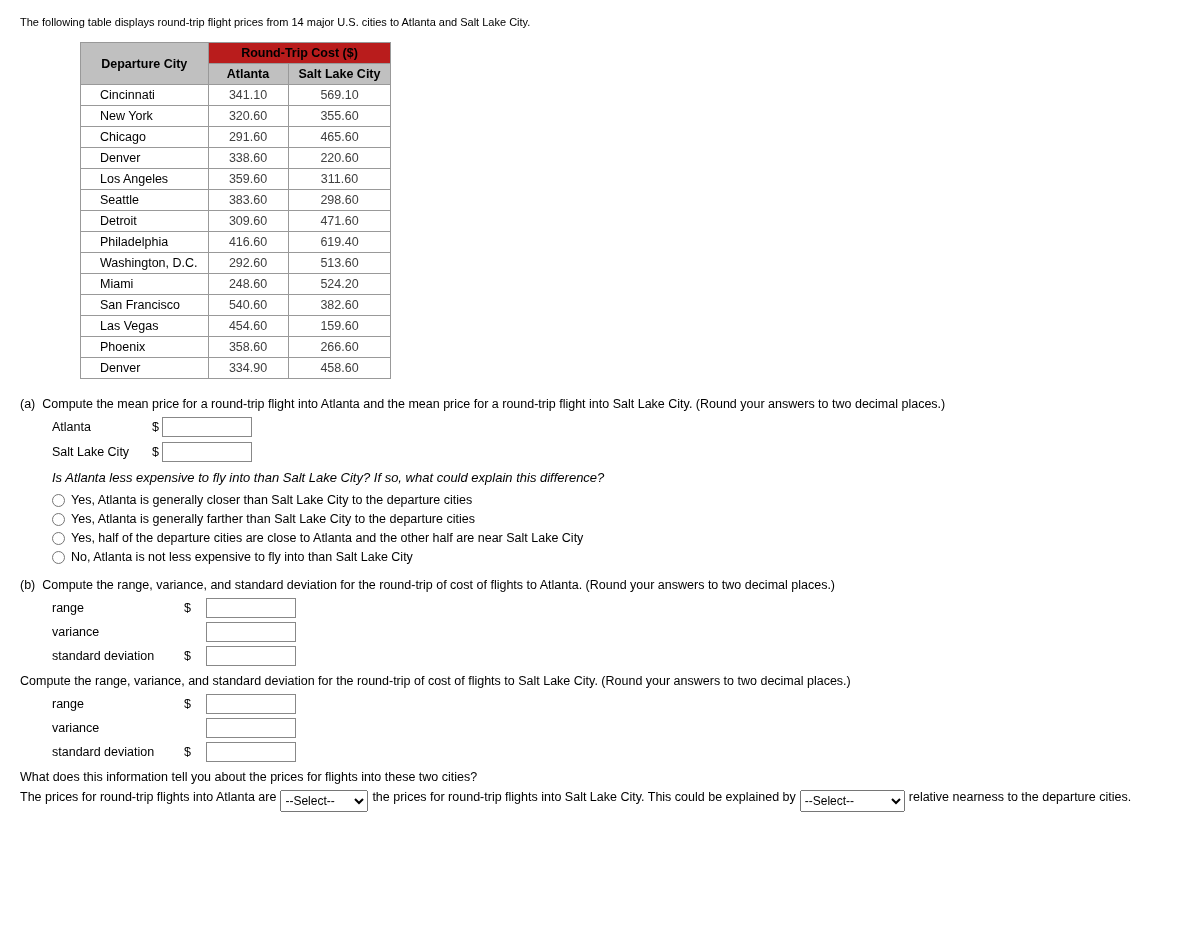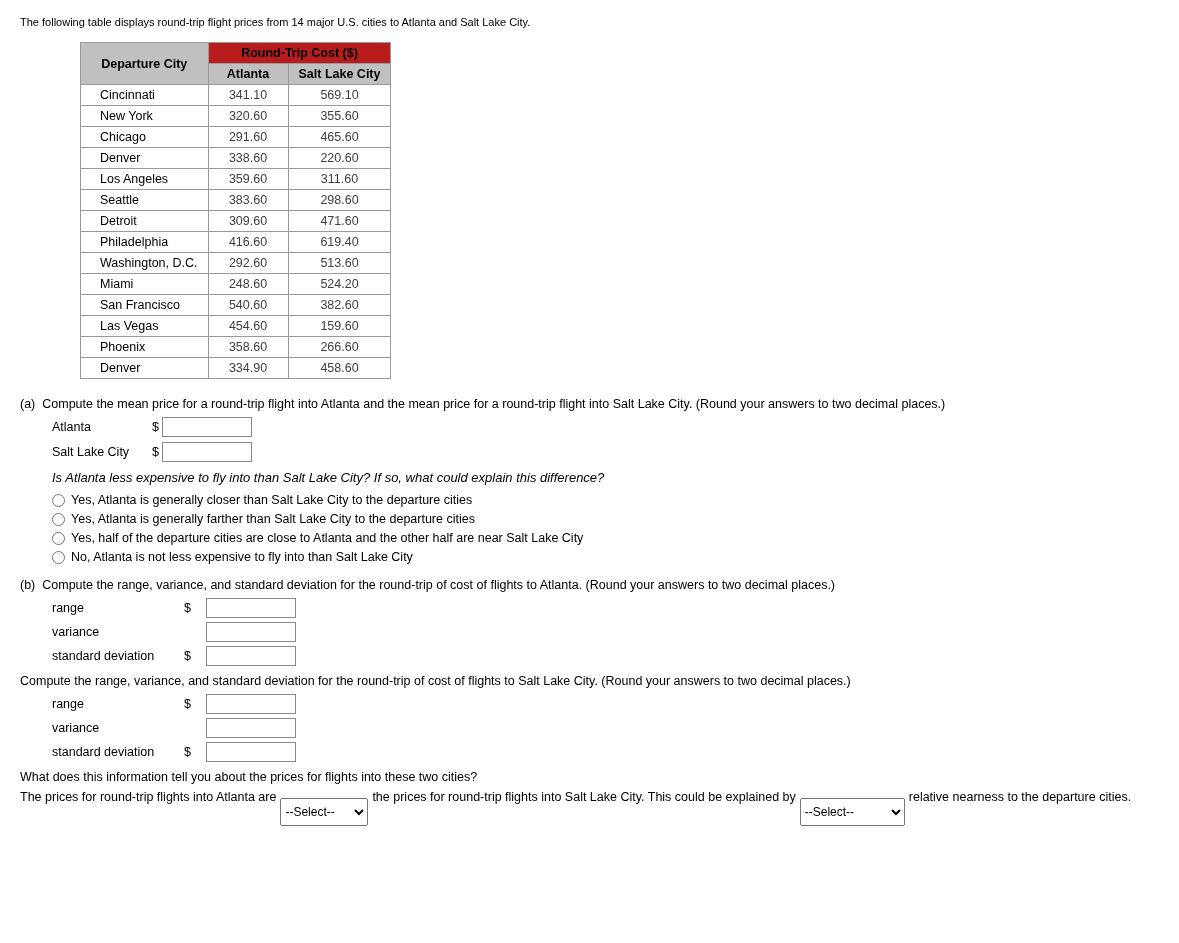--- a/index.html
+++ b/index.html
@@ -96,23 +96,23 @@
       padding: 2px 4px;
     }
     .last-line {
       display: flex;
       align-items: flex-start;
       flex-wrap: wrap;
       font-size: 12.5px;
       margin-top: 6px;
     }
     .last-line select {
-      margin: 8px 4px;
+      margin: 0 4px;
       font-size: 12px;
-      height: 28px;
+      height: 22px;
     }
     .part-label {
       font-size: 12.5px;
       margin-bottom: 6px;
     }
     .indent {
       margin-left: 32px;
     }
   </style>
 </head>

